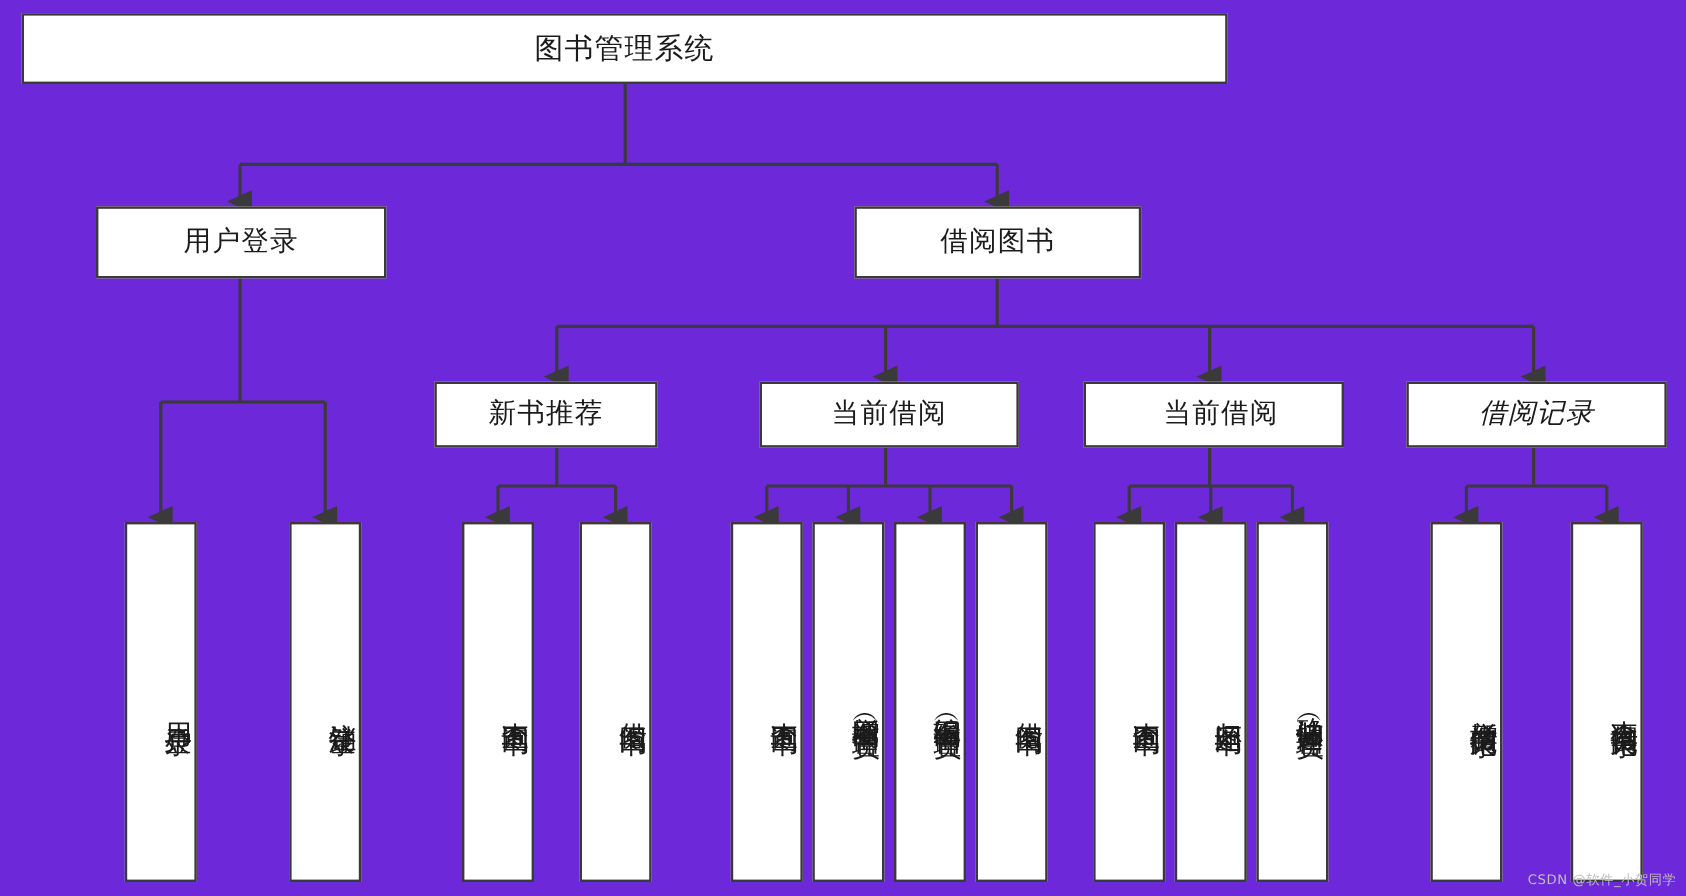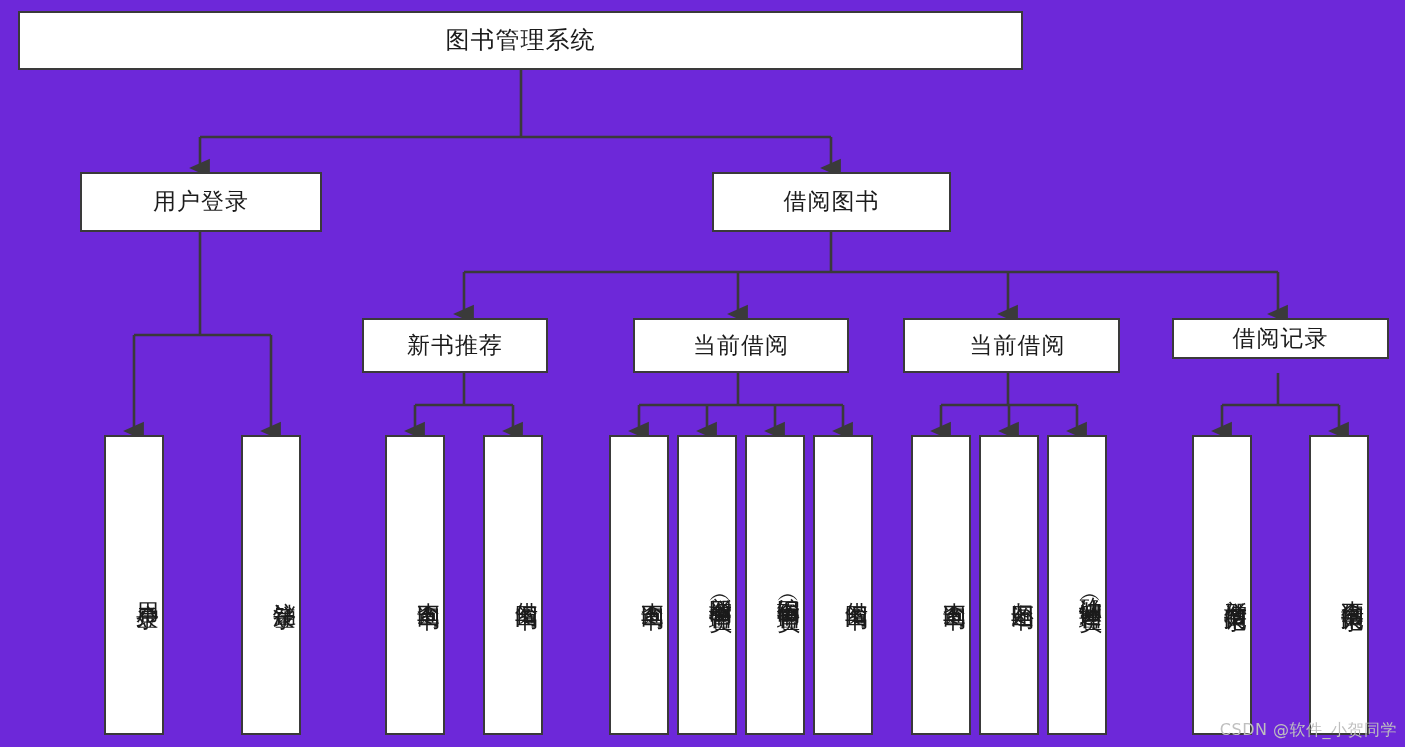--- a/index.html
+++ b/index.html
@@ -54,21 +54,21 @@
     letter-spacing: 2px;
     padding-top: 6px;
     align-items: flex-start;
     justify-content: center;
     white-space: nowrap;
   }
   .watermark {
     position: absolute;
     right: 8px;
     bottom: 6px;
-    font-size: 16px;
+    font-size: 11px;
     color: #bfbfbf;
     letter-spacing: 0.5px;
     z-index: 5;
     white-space: nowrap;
   }
 </style>
 </head>
 <body>
 
 <div id="diagram-root">
@@ -138,21 +138,21 @@
 
   <div class="node node-h" style="left:362px; top:318px; width:186px; height:55px;">
     <span>新书推荐</span>
   </div>
   <div class="node node-h" style="left:633px; top:318px; width:216px; height:55px;">
     <span>当前借阅</span>
   </div>
   <div class="node node-h" style="left:903px; top:318px; width:217px; height:55px;padding-left:12px;">
     <span>当前借阅</span>
   </div>
-  <div class="node node-h" style="left:1172px; top:318px; width:217px; height:41px;">
+  <div class="node node-h" style="left:1172px; top:318px; width:217px; height:55px;font-style:italic;">
     <span>借阅记录</span>
   </div>
 
   <div class="node node-v" style="left:104px; top:435px; width:60px; height:300px;">
     <span>用户登录</span>
   </div>
   <div class="node node-v" style="left:241px; top:435px; width:60px; height:300px;">
     <span>注销登录</span>
   </div>
 

